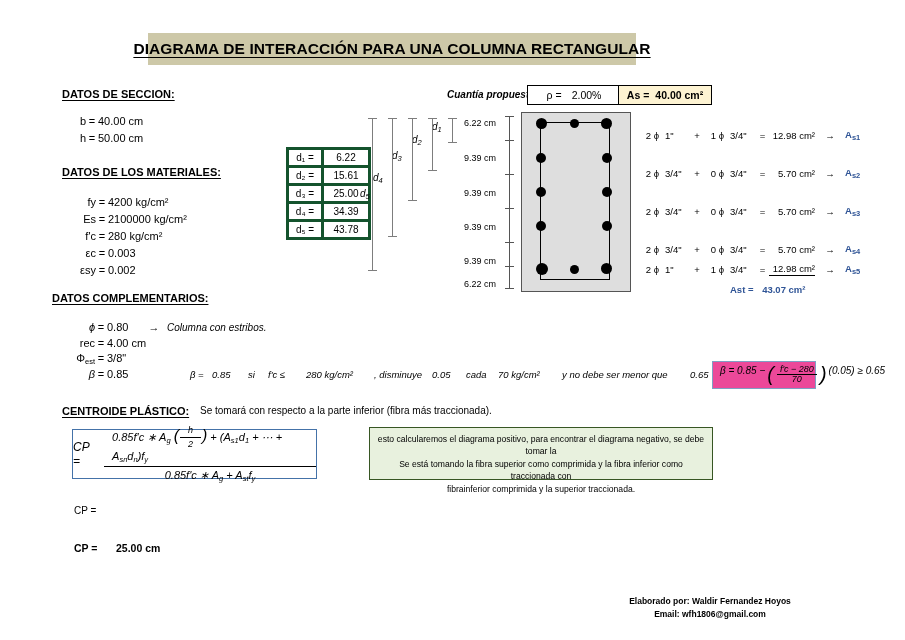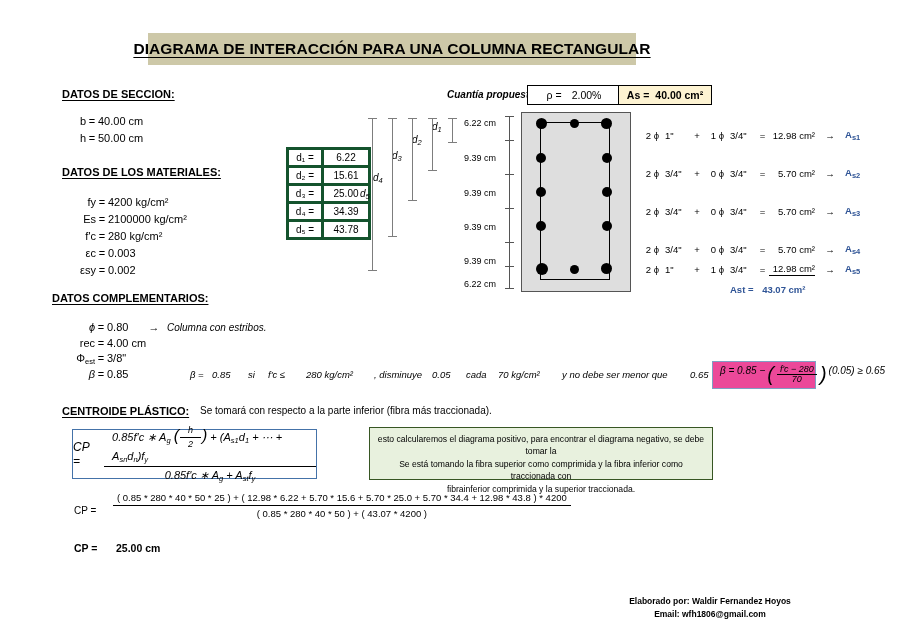--- a/index.html
+++ b/index.html
@@ -433,24 +433,20 @@
     </div>
   </div>
 
   <div class="abs note-box" style="left:369px;top:427px;width:344px;height:53px;">
     <div>esto calcularemos el diagrama positivo, para encontrar el diagrama negativo, se debe tomar la</div>
     <div>Se está tomando la fibra superior como comprimida y la fibra inferior como traccionada con</div>
     <div>fibrainferior comprimida y la superior traccionada.</div>
   </div>
 
   <div class="abs" style="left:74px;top:505px;font-size:10px;">CP  =</div>
-  <div class="abs numfrac" style="left:113px;top:492px;">
-    <span class="num">( 0.85 *  280 *   40 *  50 *   25 ) + ( 12.98 * 6.22    + 5.70 * 15.6    + 5.70 * 25.0    + 5.70 * 34.4   +   12.98 * 43.8  ) *   4200</span>
-    <span class="den">( 0.85 *   280 *   40 *   50 ) + ( 43.07 *     4200 )</span>
-  </div>
 
   <div class="abs row-lbl" style="left:74px;top:542px;font-weight:bold;font-size:10.5px;">
     <span style="width:34px;">CP  =</span>
     <span style="margin-left:8px;">25.00 cm</span>
   </div>
 
   <div class="abs footer" style="left:560px;top:595px;width:300px;">
     <div>Elaborado por: Waldir Fernandez Hoyos</div>
     <div>Email: wfh1806@gmail.com</div>
   </div>

